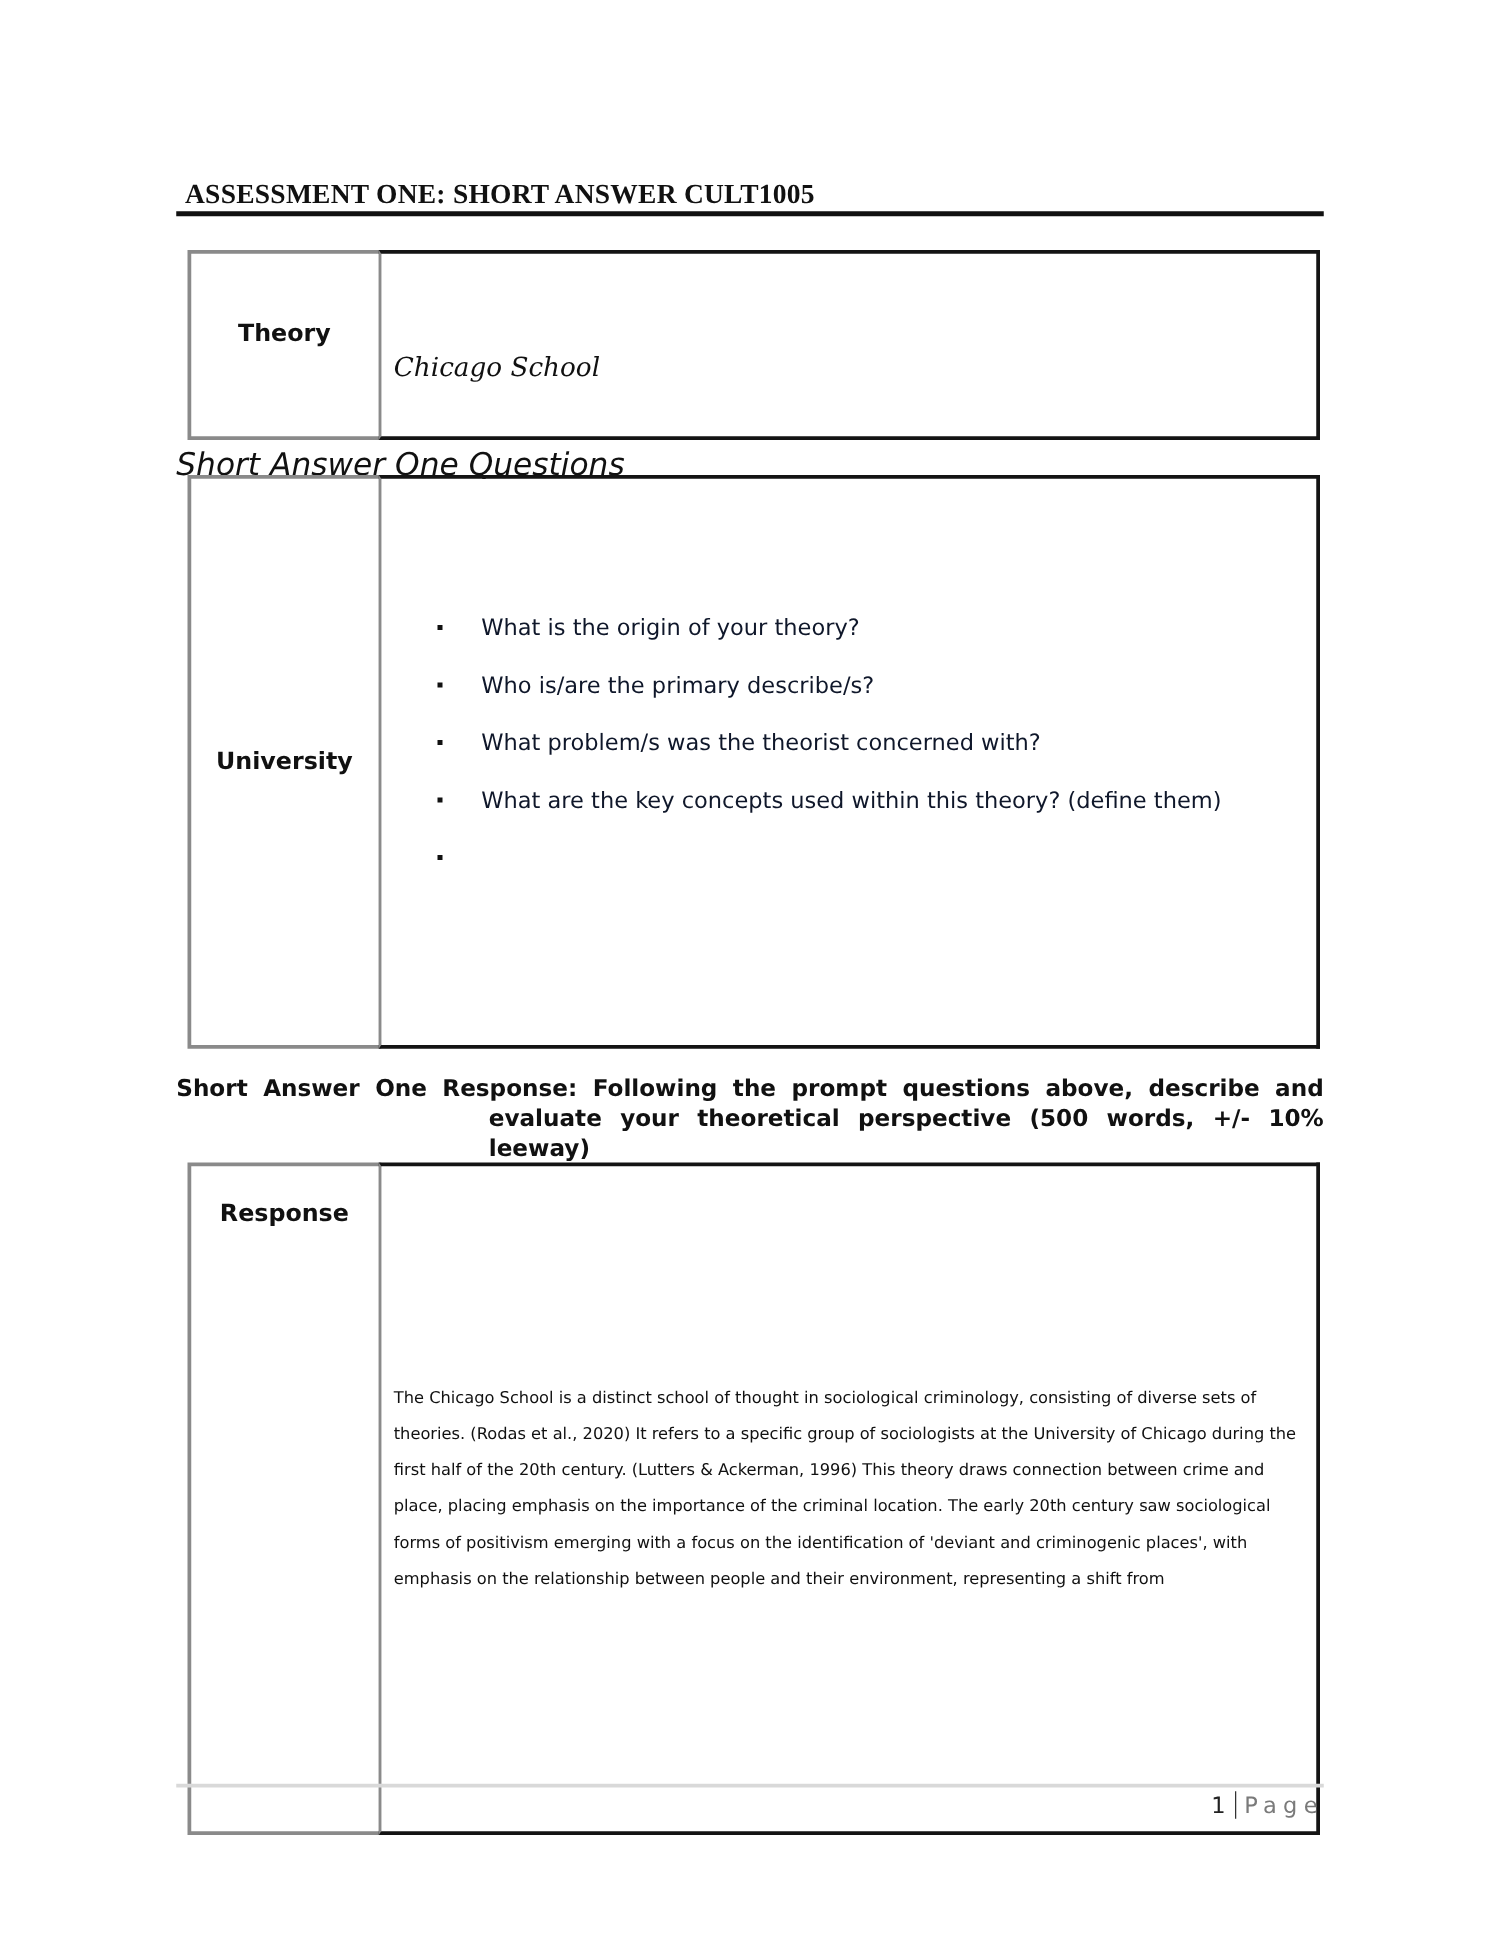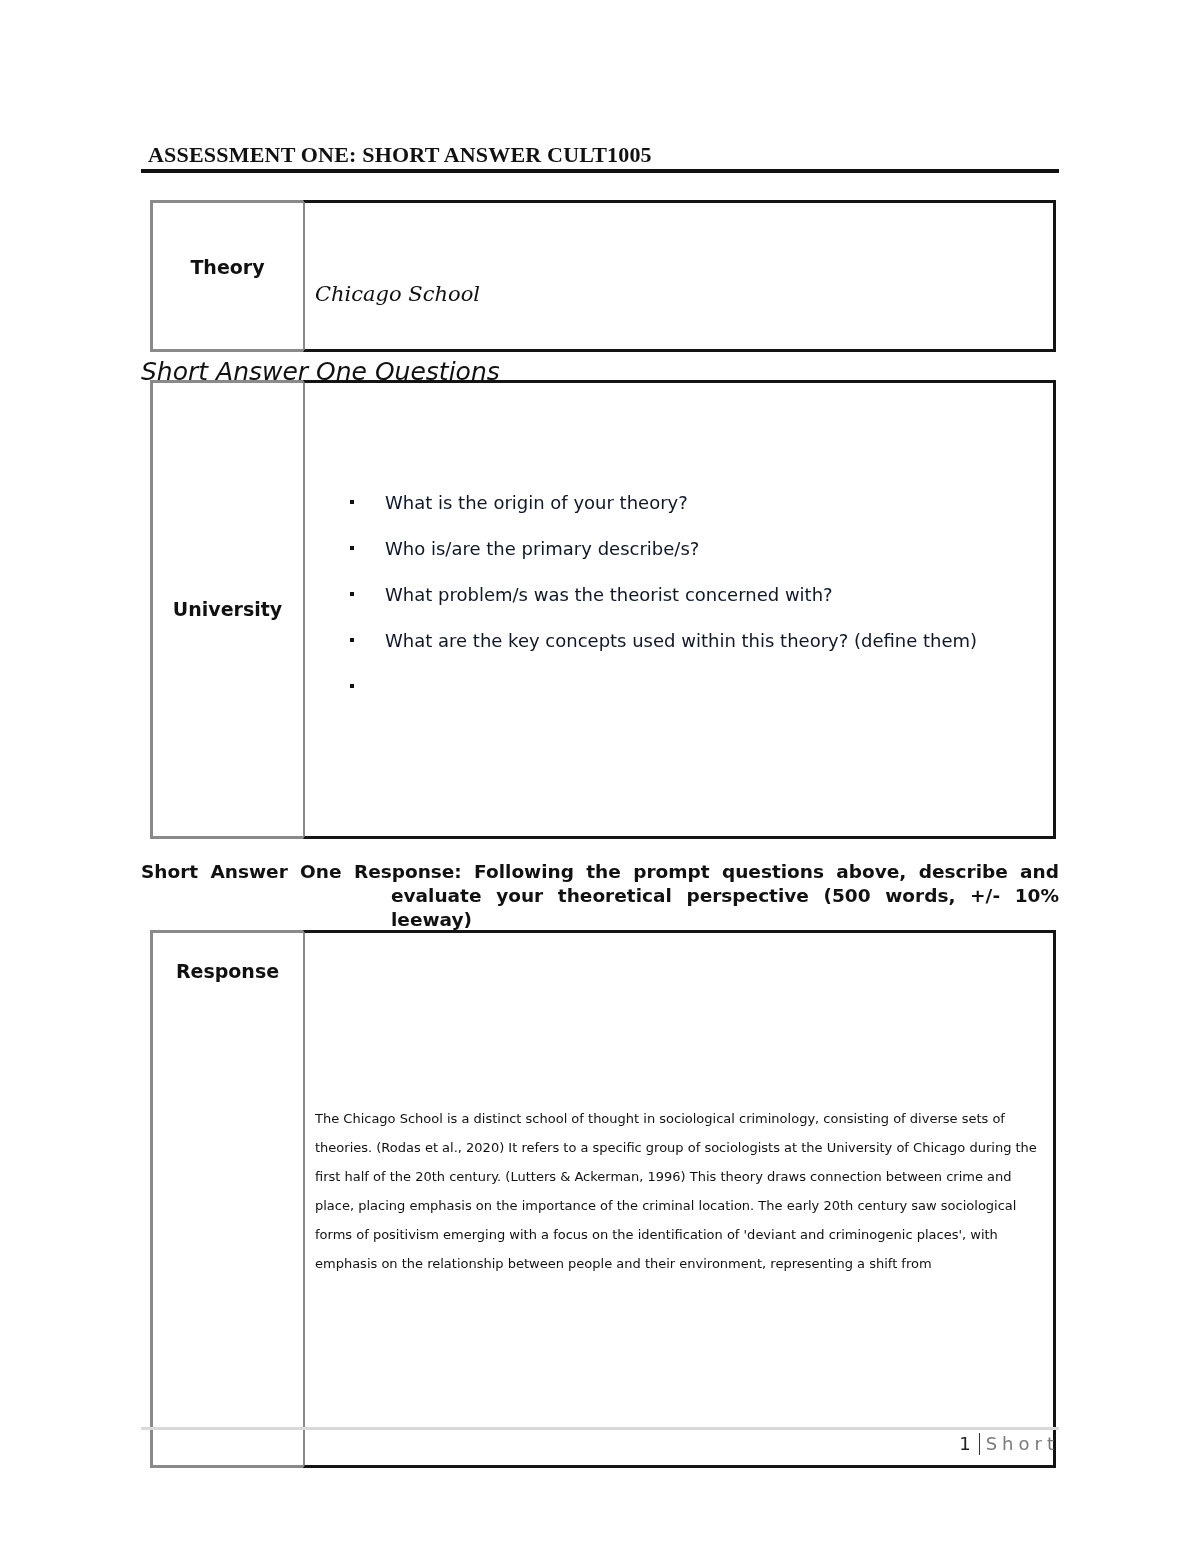--- a/index.html
+++ b/index.html
@@ -237,14 +237,14 @@
 
 <div class="tbl" id="response-table">
   <div class="left-cell"></div>
   <div class="right-cell"></div>
   <div class="cell-label">Response</div>
   <div class="response-text">The Chicago School is a distinct school of thought in sociological criminology, consisting of diverse sets of theories. (Rodas et al., 2020) It refers to a specific group of sociologists at the University of Chicago during the first half of the 20th century. (Lutters &amp; Ackerman, 1996) This theory draws connection between crime and place, placing emphasis on the importance of the criminal location. The early 20th century saw sociological forms of positivism emerging with a focus on the identification of 'deviant and criminogenic places', with emphasis on the relationship between people and their environment, representing a shift from</div>
 </div>
 
 <div class="footer-rule"></div>
 <div class="footer">
-  <span>1</span><span class="sep"></span><span class="page-word">Short</span>
+  <span>1</span><span class="sep"></span><span class="page-word">Page</span>
 </div>
 
 </body></html>

